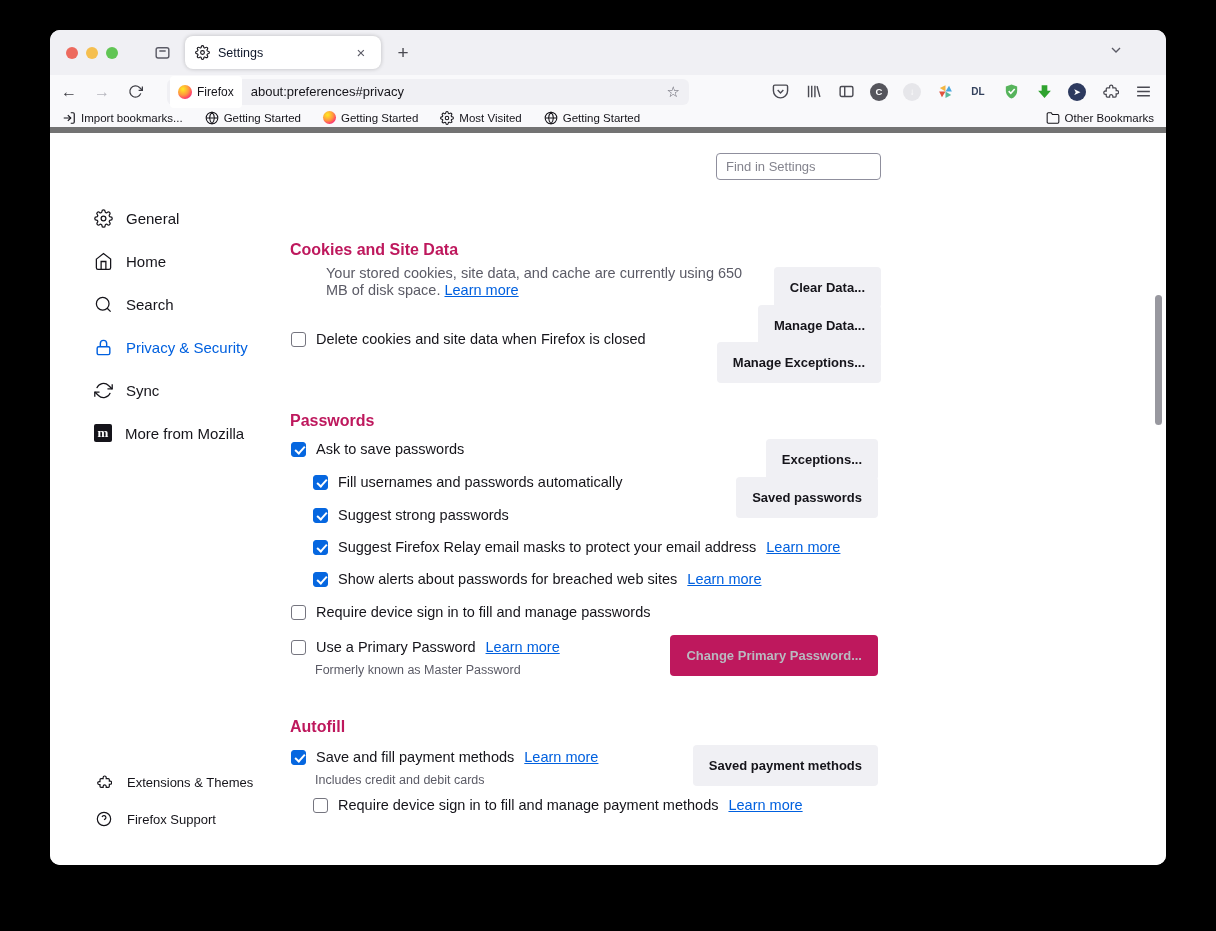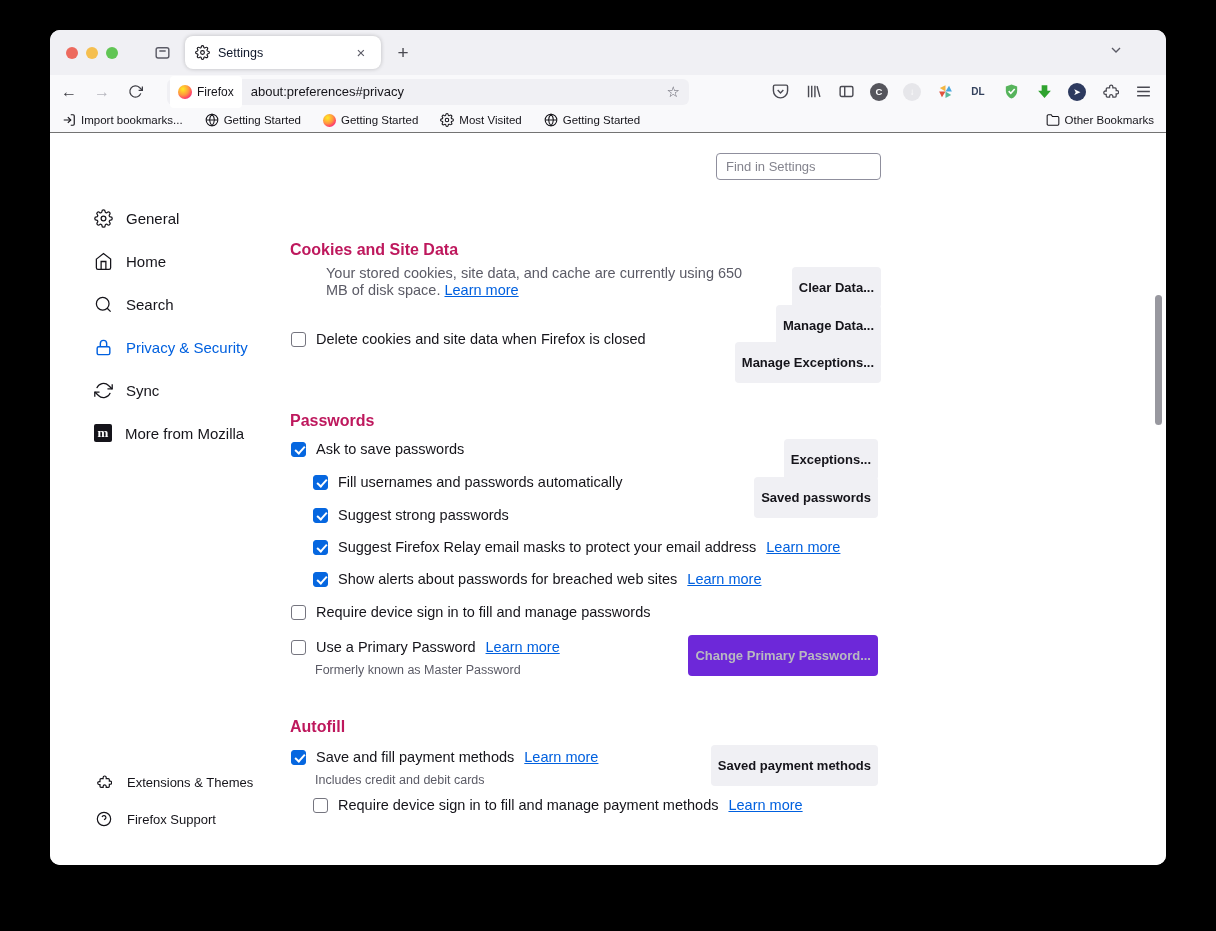--- a/index.html
+++ b/index.html
@@ -30,21 +30,21 @@
   .star { color:#5b5b66; font-size:15px; margin-right:9px; }
   .toolicons { display:flex; align-items:center; gap:15px; margin-left:auto; margin-right:14px; color:#4a4a52; }
   .toolicons > span { display:flex; align-items:center; justify-content:center; width:18px; height:18px; }
   .badge-circle { width:17px; height:17px; border-radius:50%; display:flex; align-items:center; justify-content:center; color:#fff; font-size:9.5px; font-weight:bold; }
   .c-circle { background:#55555c; }
   .ghost-circle { background:#e6e6ea; color:#fff; }
   .cursor-circle { background:#2d3a5f; font-size:9px; }
   .dl-text { font-size:10px; font-weight:bold; color:#33415c; letter-spacing:0; }
 
   
-  .bmbar { height:25px; background:#f9f9fb; border-bottom:1px solid #737373; display:flex; align-items:center; font-size:11.5px; color:#15141a; padding:0 12px; }
+  .bmbar { height:25px; background:#f9f9fb; border-bottom:6px solid #737373; display:flex; align-items:center; font-size:11.5px; color:#15141a; padding:0 12px; }
   .bm { display:flex; align-items:center; gap:5px; margin-right:22px; }
   .bm svg { flex:none; }
   .bm-right { margin-left:auto; margin-right:0; display:flex; align-items:center; gap:5px; }
   .gstart-logo { width:13px; height:13px; border-radius:50%; background:radial-gradient(circle at 35% 30%, #ffe226 5%, #ff9640 45%, #ff3d6a 72%, #9059ff 100%); }
 
   
   .content { position:relative; height:732px; background:#fff; }
 
   .sidebar { position:absolute; left:44px; top:73px; }
   .side-item { display:flex; align-items:center; gap:13px; height:24px; margin-bottom:19px; font-size:15px; color:#15141a; }
@@ -58,22 +58,22 @@
   .search-input::placeholder { color:#84848e; }
 
   .h-section { position:absolute; left:240px; font-size:16px; font-weight:700; color:#be185d; }
   .desc { position:absolute; left:240px; width:432px; font-size:14.5px; color:#5b5b66; line-height:1.18;margin-left:36px; }
   .row { position:absolute; display:flex; align-items:center; gap:10px; font-size:14.5px; color:#15141a; white-space:nowrap; }
   .subtext { position:absolute; font-size:12.5px; color:#5b5b66; }
   a.lm { color:#0060df; text-decoration:underline; font-size:14.5px; }
   .cb { width:15px; height:15px; border:1px solid #75757f; border-radius:3px; background:#fff; flex:none; position:relative; }
   .cb.checked { background:#0667e0; border-color:#0667e0; }
   .cb.checked::after { content:""; position:absolute; left:4.5px; top:1.5px; width:4px; height:8px; border:solid #fff; border-width:0 2px 2px 0; transform:rotate(42deg); }
-  .btn { position:absolute; height:41px; background:#f0f0f4; border:none; border-radius:4px; font-family:inherit; font-size:13px; font-weight:600; color:#15141a; padding:0 7px; white-space:nowrap; }
-  .btn.disabled { color:#b9b9c0; background:#6d28d9;text-align:right; }
+  .btn { position:absolute; height:41px; background:#f0f0f4; border:none; border-radius:4px; font-family:inherit; font-size:13px; font-weight:600; color:#15141a; padding:0 16px; white-space:nowrap; }
+  .btn.disabled { color:#b9b9c0; background:#be185d;text-align:right; }
 
   .scroll-thumb { position:absolute; right:4px; top:162px; width:7px; height:130px; background:#98989f; border-radius:4px; }
 </style>
 </head>
 <body>
 
 <div class="window">
 
   <div class="tabbar">
     <div class="lights">

